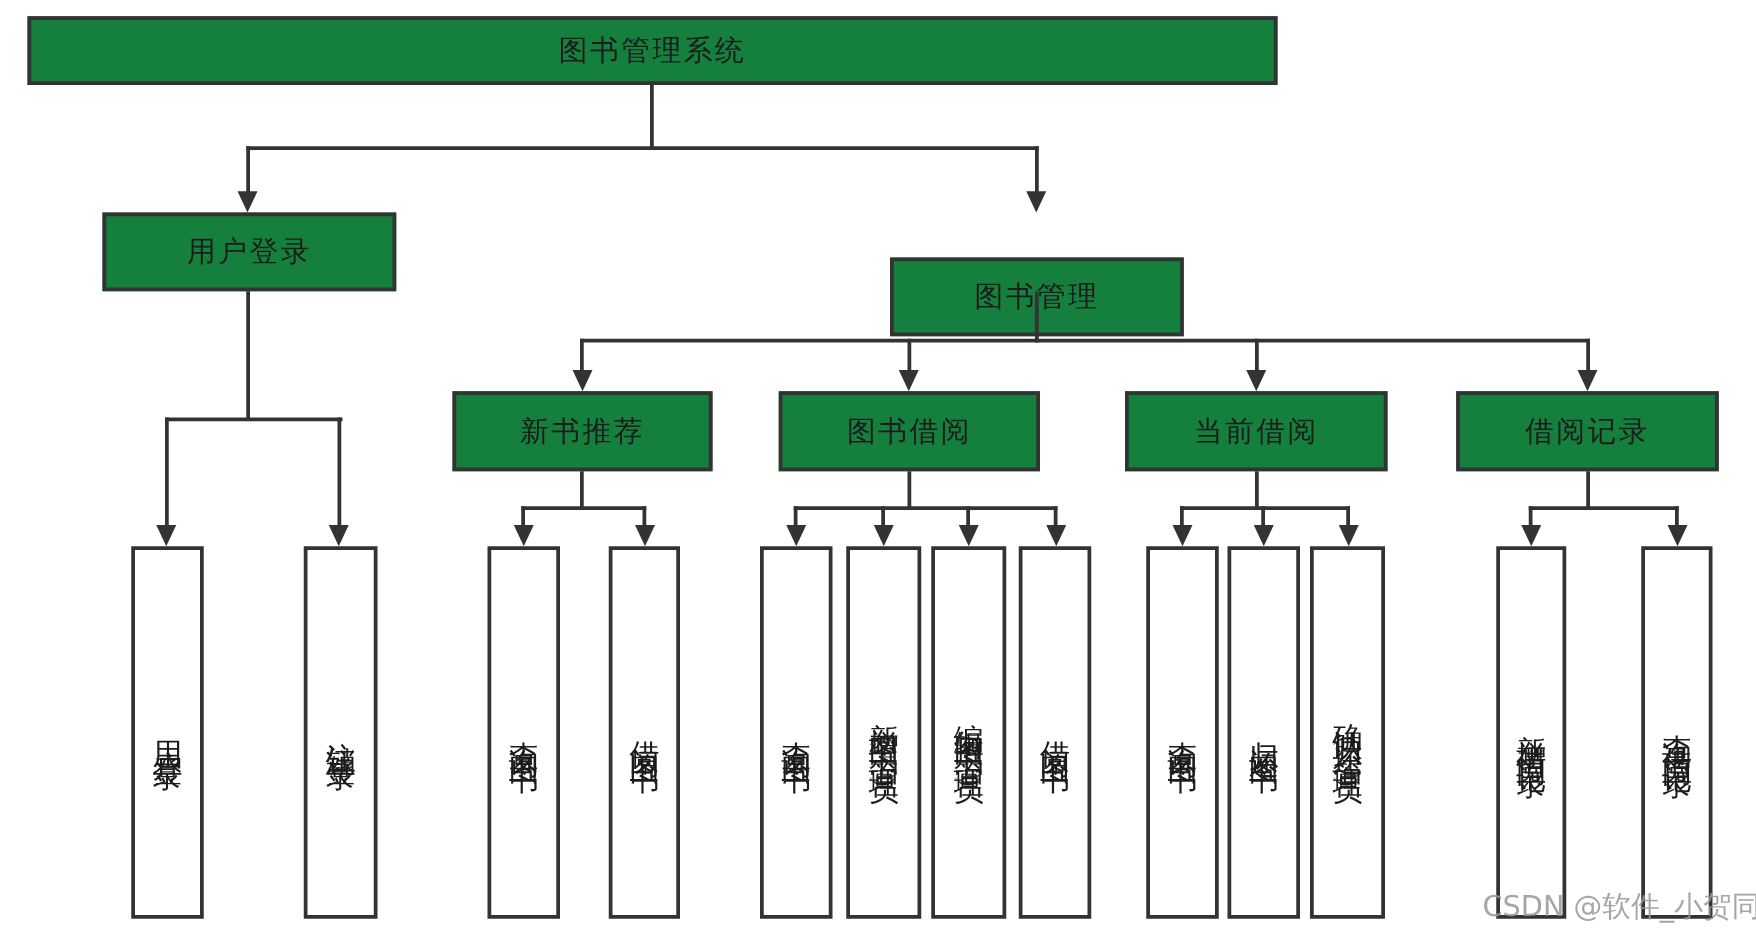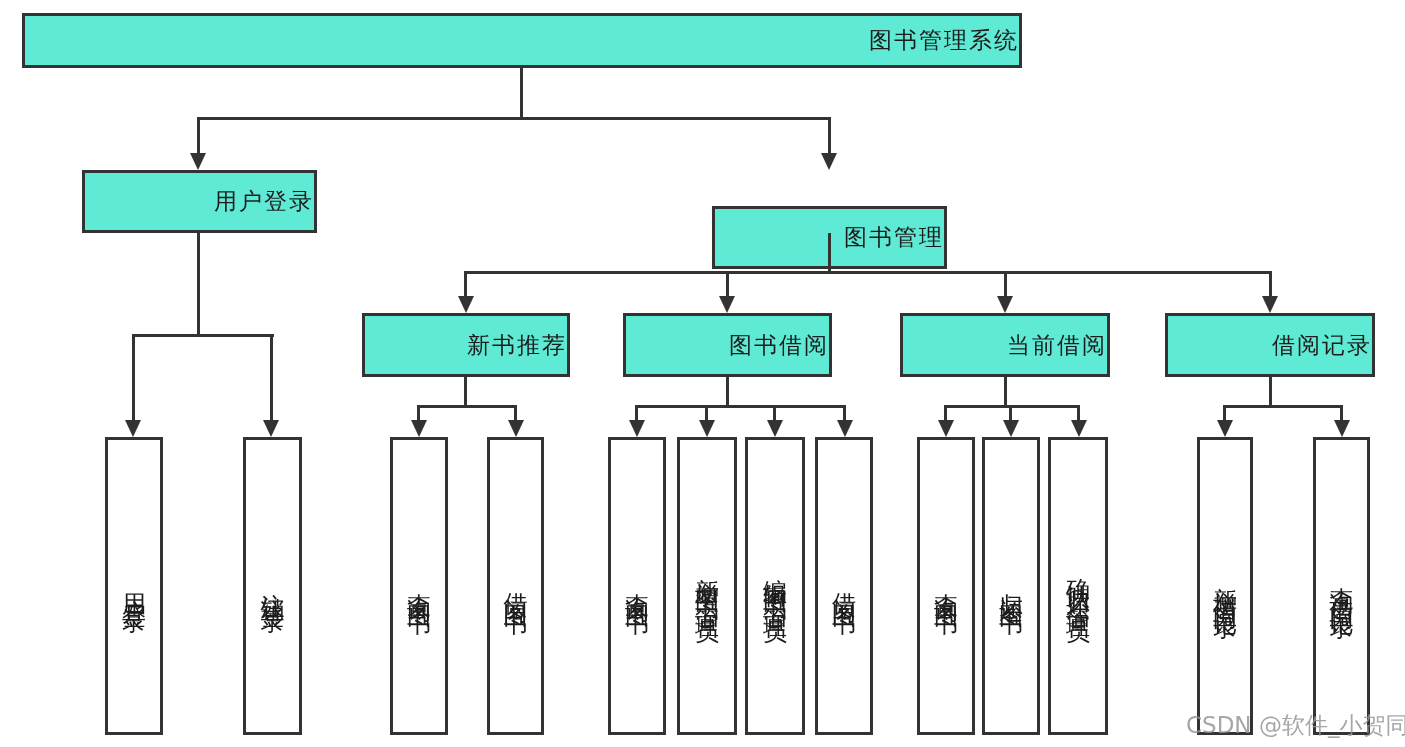--- a/index.html
+++ b/index.html
@@ -1,22 +1,22 @@
 <!DOCTYPE html>
 <html><head>
 <meta charset="utf-8">
 <style>
   html,body{margin:0;padding:0;background:#ffffff;}
   #canvas{
     position:relative;width:1405px;height:747px;background:#ffffff;overflow:hidden;
     font-family:"DejaVu Sans","Liberation Sans",sans-serif;color:#1c1c1c;
   }
   .hbox{
-    position:absolute;border:3px solid #333333;background:#5eead4;box-sizing:border-box;
-    display:flex;align-items:center;justify-content:flex-end;
+    position:absolute;border:3px solid #333333;background:#15803d;box-sizing:border-box;
+    display:flex;align-items:center;justify-content:center;
     font-size:23px;letter-spacing:2px;white-space:nowrap;
   }
   .vbox{
     position:absolute;border:3px solid #333333;background:#ffffff;box-sizing:border-box;
     display:flex;align-items:center;justify-content:center;
     writing-mode:vertical-rl;text-orientation:mixed;
     font-size:24px;letter-spacing:6px;line-height:1;
   }
   .ln{position:absolute;background:#333333;}
   .arr{

